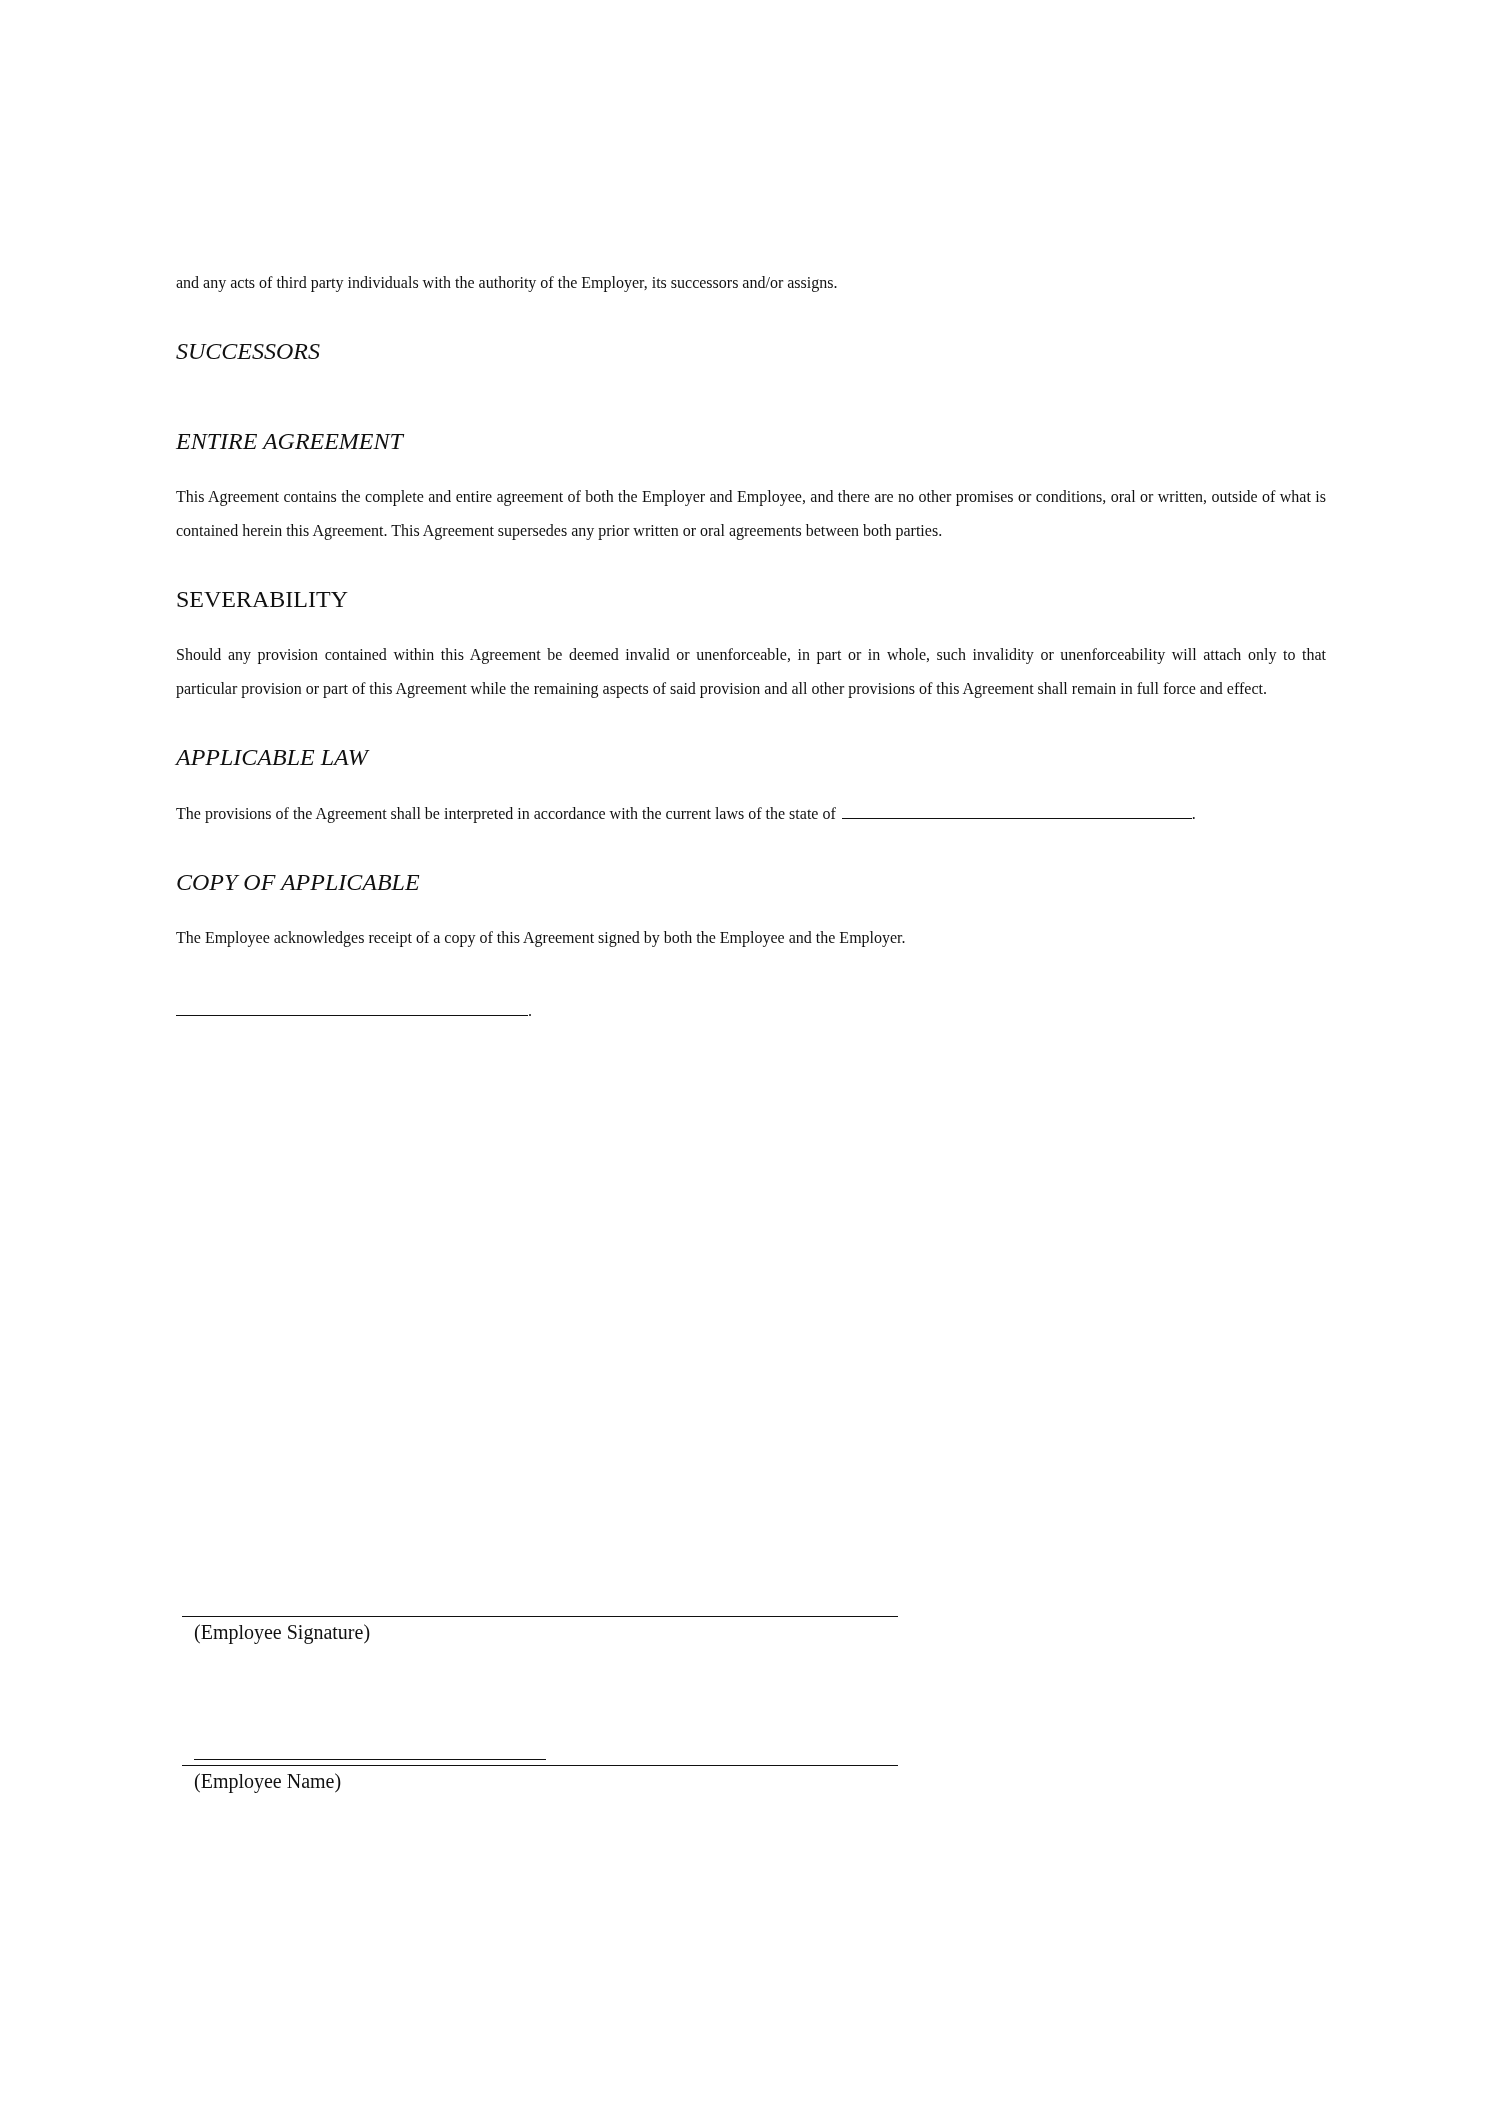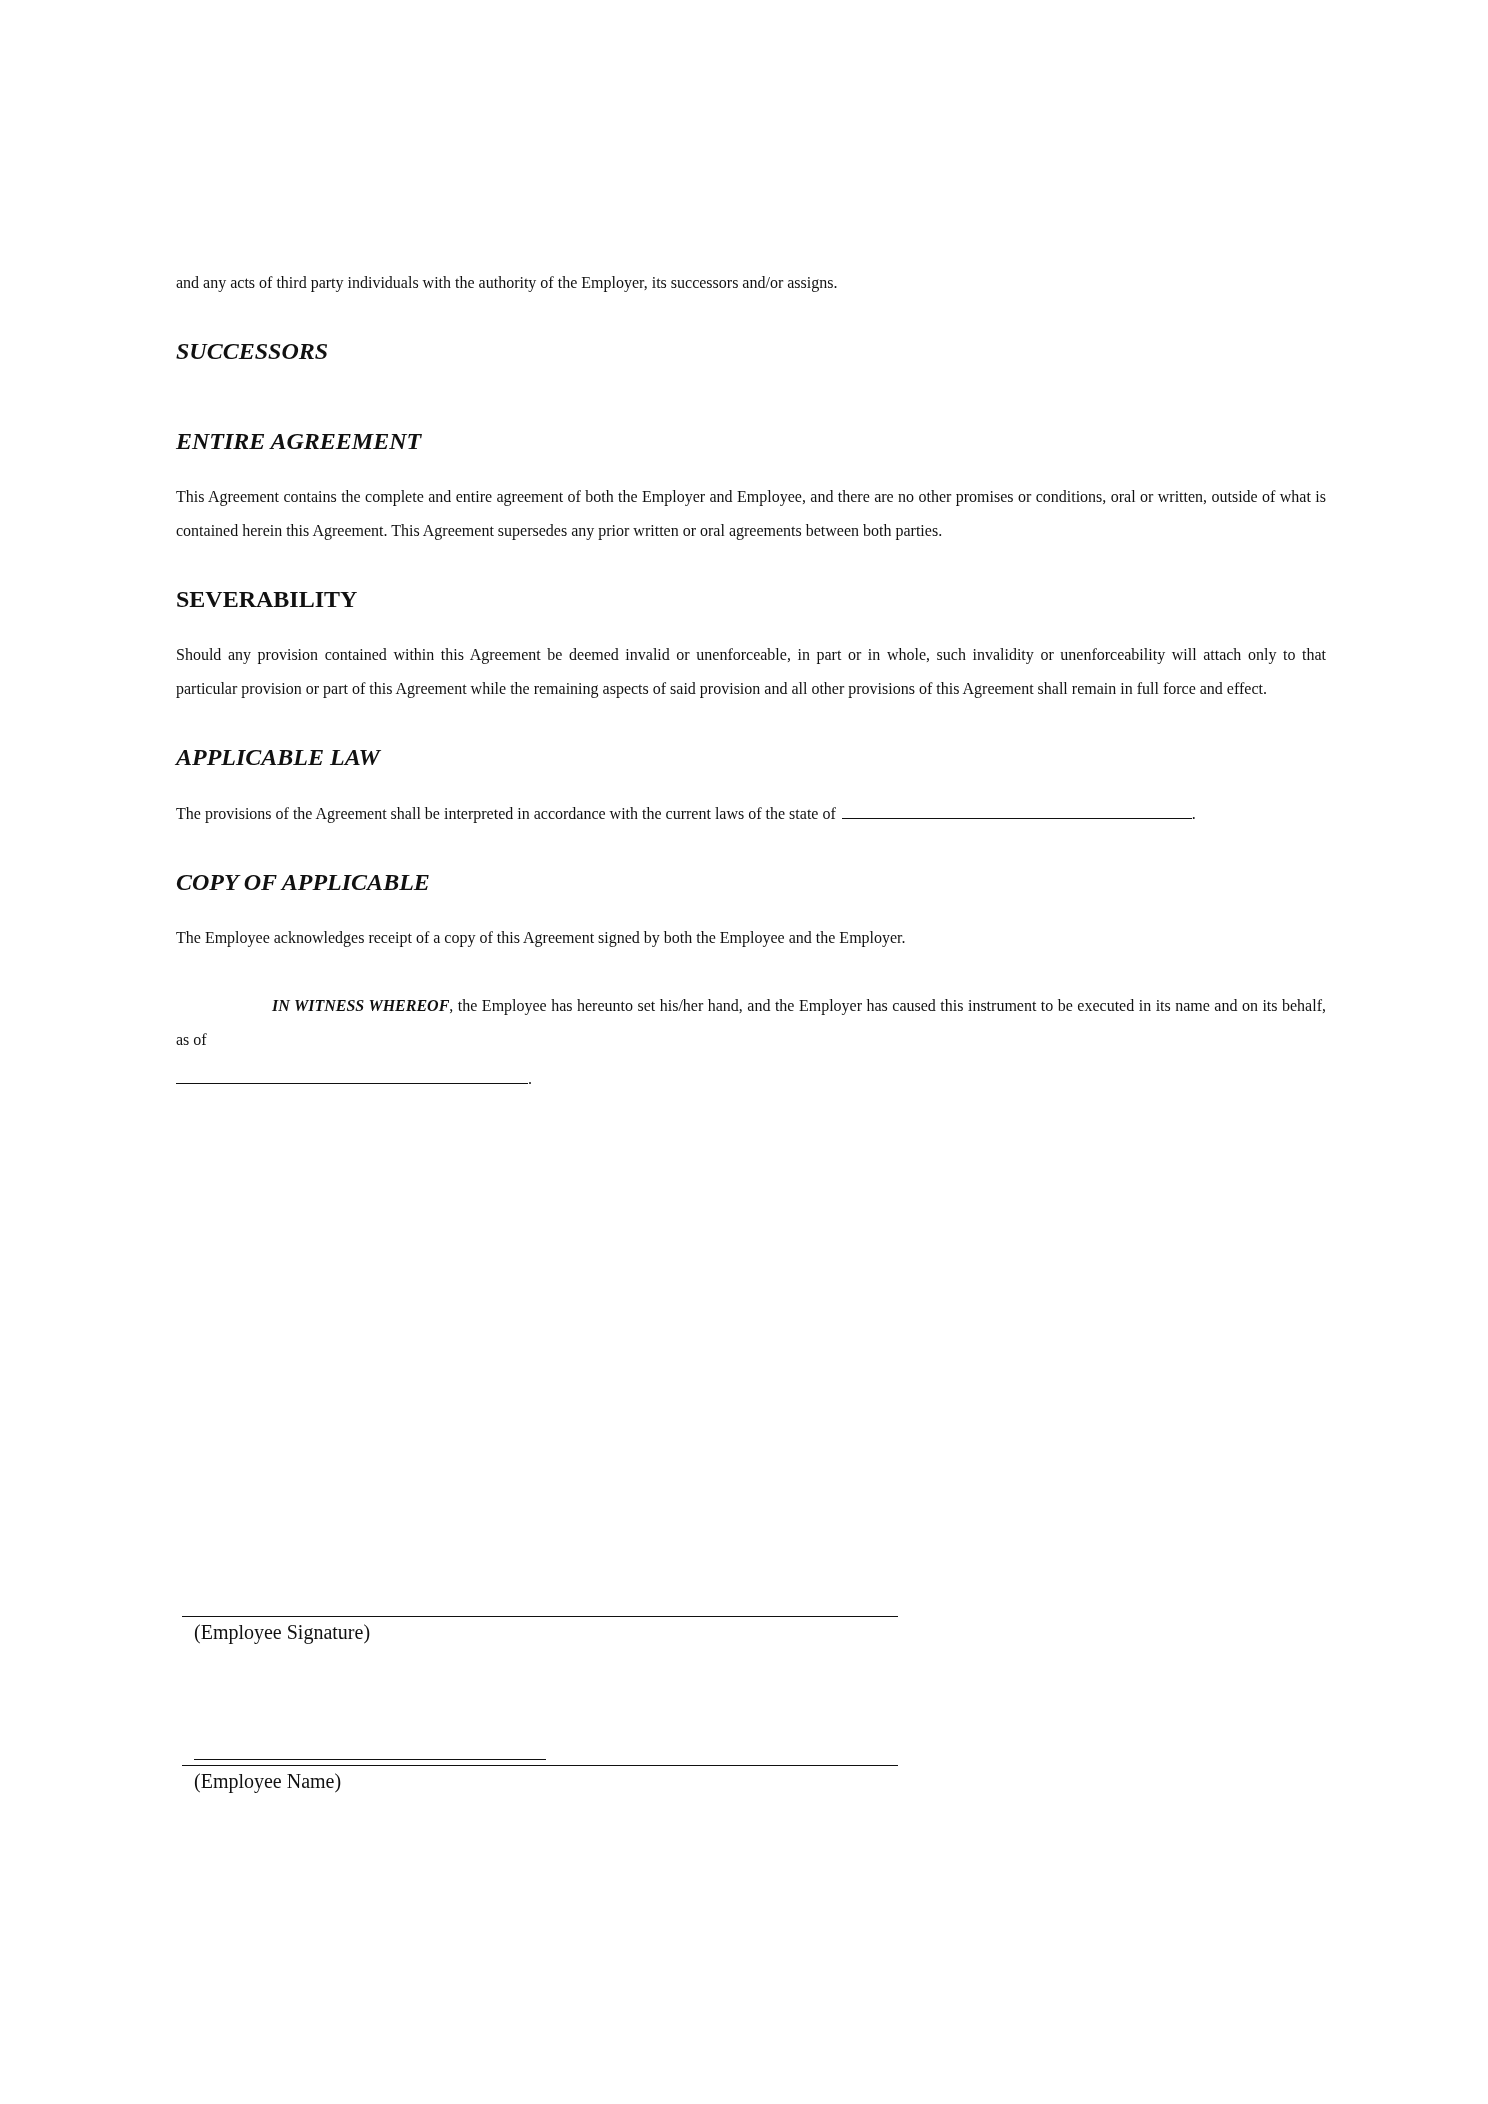--- a/index.html
+++ b/index.html
@@ -2,21 +2,21 @@
 <html><head>
 <meta charset="utf-8">
 <style>
   html, body { margin: 0; padding: 0; background: #ffffff; }
   body { width: 1488px; height: 2104px; position: relative; overflow: hidden;
          font-family: "Liberation Serif", "DejaVu Serif", serif; color: #111111; }
   .page { position: absolute; left: 176px; top: 266px; width: 1150px; }
   p { margin: 0; font-size: 16px; line-height: 34px; text-align: justify; }
   .gap-sm { height: 22px; }
   .gap { height: 34px; }
-  .heading { font-size: 24px; line-height: 34px; font-weight: bold; margin: 0; }
+  .heading { font-size: 24px; line-height: 34px; font-weight: normal; margin: 0; }
   .heading.italic { font-style: italic; }
   .indent { text-indent: 96px; }
   .blank { display: inline-block; border-bottom: 1.5px solid #111; vertical-align: baseline; height: 22px; }
   .blank-state { width: 350px; margin-left: 6px; }
   .blank-date { width: 352px; }
   .sig-block { position: absolute; left: 182px; width: 716px; }
   .sig-line { border-top: 1.5px solid #111; width: 716px; height: 0; }
   .sig-label { font-size: 20px; line-height: 26px; margin-left: 12px; margin-top: 2px; }
   .short-line { position: absolute; left: 12px; top: -6px; width: 352px; border-top: 1.5px solid #111; }
 </style>
@@ -44,21 +44,20 @@
   <h3 class="heading italic">APPLICABLE LAW</h3>
   <div class="gap-sm"></div>
   <p><span>The provisions of the Agreement shall be interpreted in accordance with the current laws of the state of</span><span class="blank blank-state"></span><span>.</span></p>
   <div class="gap"></div>
 
   <h3 class="heading italic">COPY OF APPLICABLE</h3>
   <div class="gap-sm"></div>
   <p>The Employee acknowledges receipt of a copy of this Agreement signed by both the Employee and the Employer.</p>
   <div class="gap"></div>
 
-  <p class="indent"><b><i>IN WITNESS WHEREOF</i></b><span>, the Employee has hereunto set his/her hand, and the Employer has caused this instrument to be executed in its name and on its behalf, as of</span></p>
   <p style="margin-top:4px;"><span class="blank blank-date"></span><span>.</span></p>
 </div>
 
 <div class="sig-block" style="top:1616px;">
   <div class="sig-line"></div>
   <div class="sig-label">(Employee Signature)</div>
 </div>
 
 <div class="sig-block" style="top:1742px;margin-top:23px;">
   <div class="short-line"></div>

